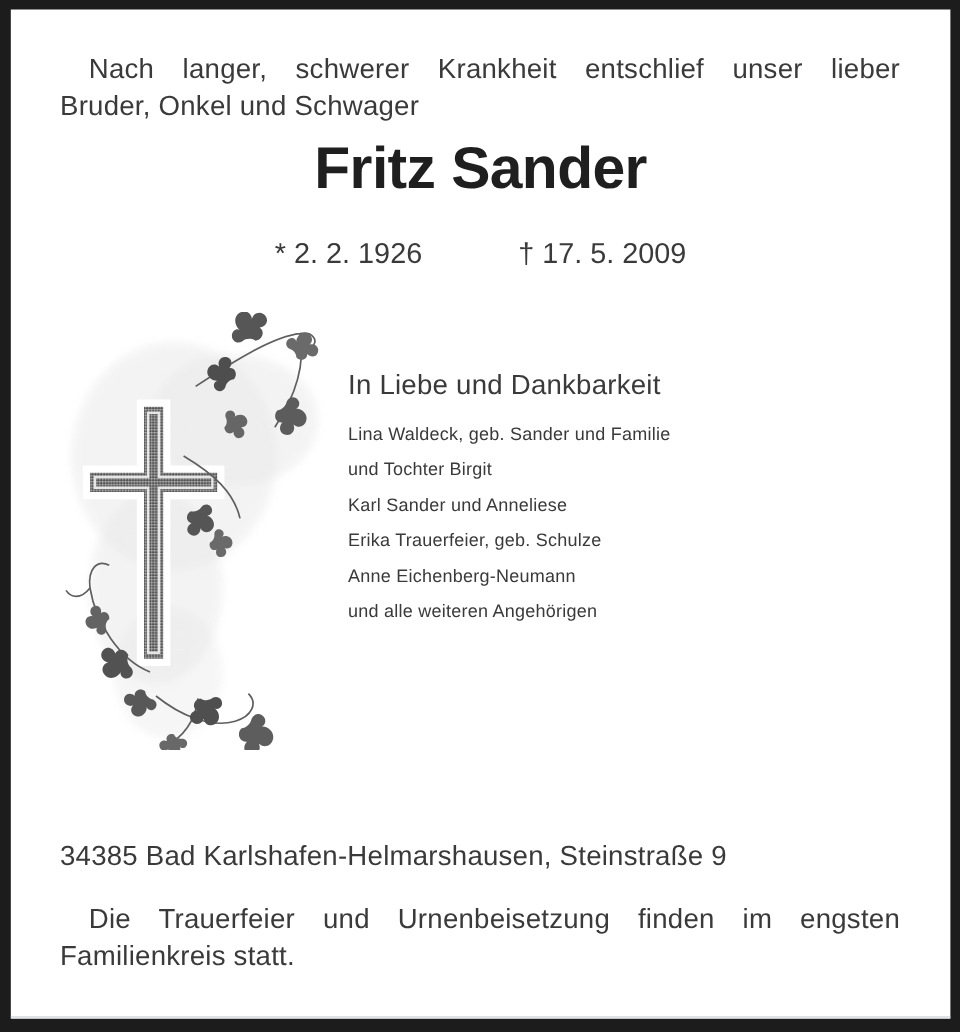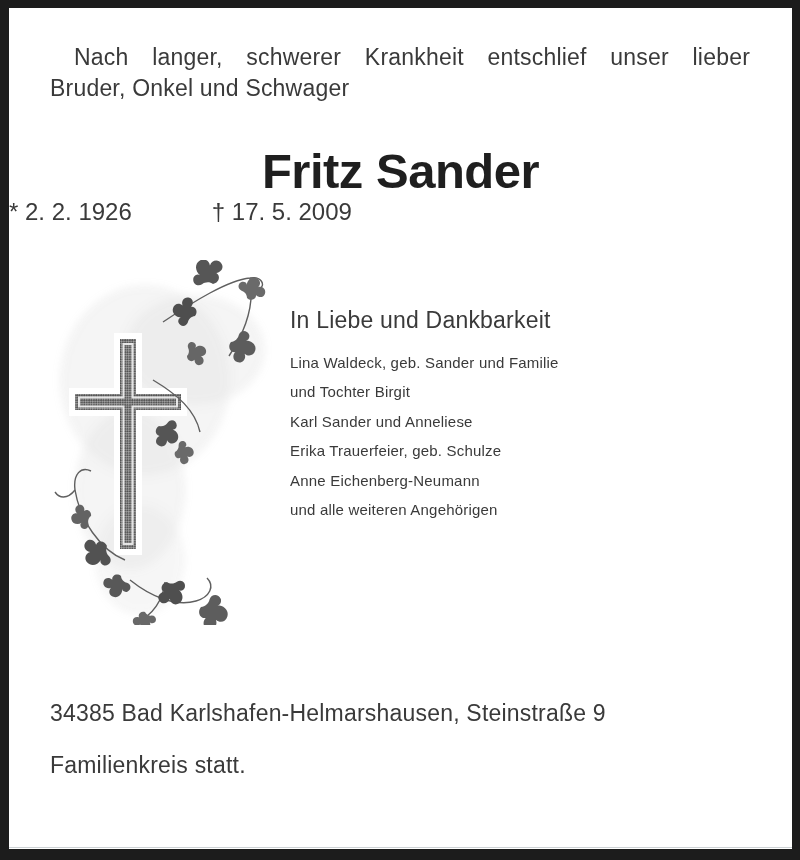--- a/index.html
+++ b/index.html
@@ -21,28 +21,28 @@
     position: relative;
     width: 100%; height: 100%;
     color: #3a3a3a;
   }
   .intro {
     position: absolute; left: 41px; top: 34px; width: 700px;
     font-size: 23px; line-height: 31px; letter-spacing: 0.2px;
   }
   .justify-stretch { text-align: justify; text-align-last: justify; margin-left: 24px; }
   .deceased-name {
-    position: absolute; left: 0; top: 134px; width: 100%;
+    position: absolute; left: 0; top: 104px; width: 100%;
     text-align: center;
     font-size: 49px; line-height: 58px; font-weight: 700;
     letter-spacing: -0.5px; color: #1f1f1f;
   }
   .dates {
     position: absolute; left: 0; top: 189px; width: 100%;
-    display: flex; gap: 80px;
+    display: flex; justify-content: center; gap: 80px;
     font-size: 24px; line-height: 30px;
   }
   .artwork {
     position: absolute; left: 36px; top: 252px;
     width: 235px; height: 365px;
   }
   .tribute {
     position: absolute; left: 281px; top: 297px;
     font-size: 23px; line-height: 30px; letter-spacing: 0.2px;
   }
@@ -141,18 +141,19 @@
       <div>und Tochter Birgit</div>
       <div>Karl Sander und Anneliese</div>
       <div>Erika Trauerfeier, geb. Schulze</div>
       <div>Anne Eichenberg-Neumann</div>
       <div>und alle weiteren Angehörigen</div>
     </div>
 
     <div class="address">34385 Bad Karlshafen-Helmarshausen, Steinstraße 9</div>
 
     <div class="closing">
+      <div class="justify-stretch">Die Trauerfeier und Urnenbeisetzung finden im engsten</div>
       <div>Familienkreis statt.</div>
     </div>
 
     <div class="scan-line"></div>
   </div>
 </div>
 
 </body></html>

